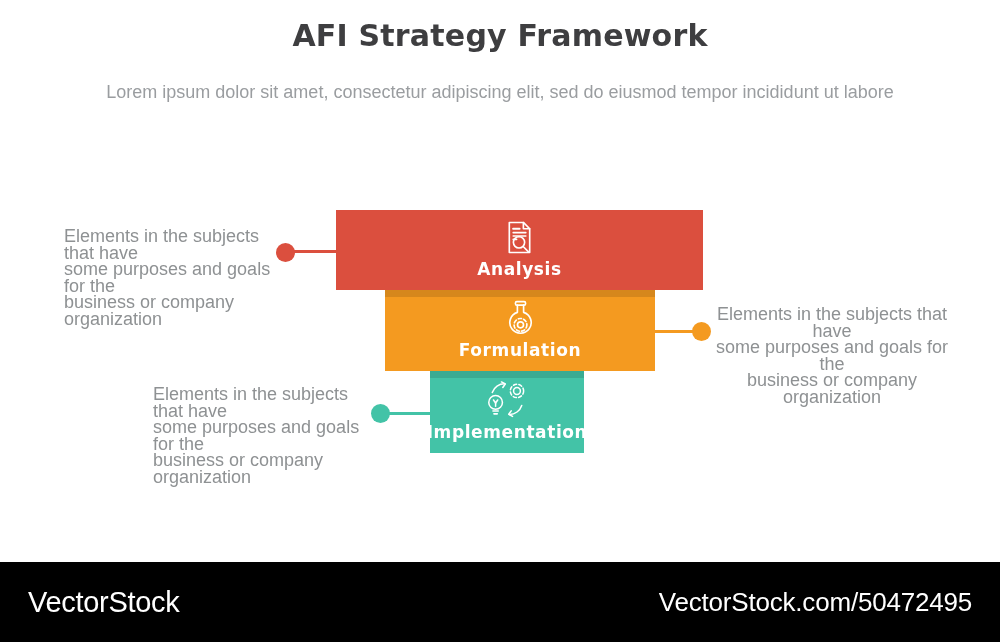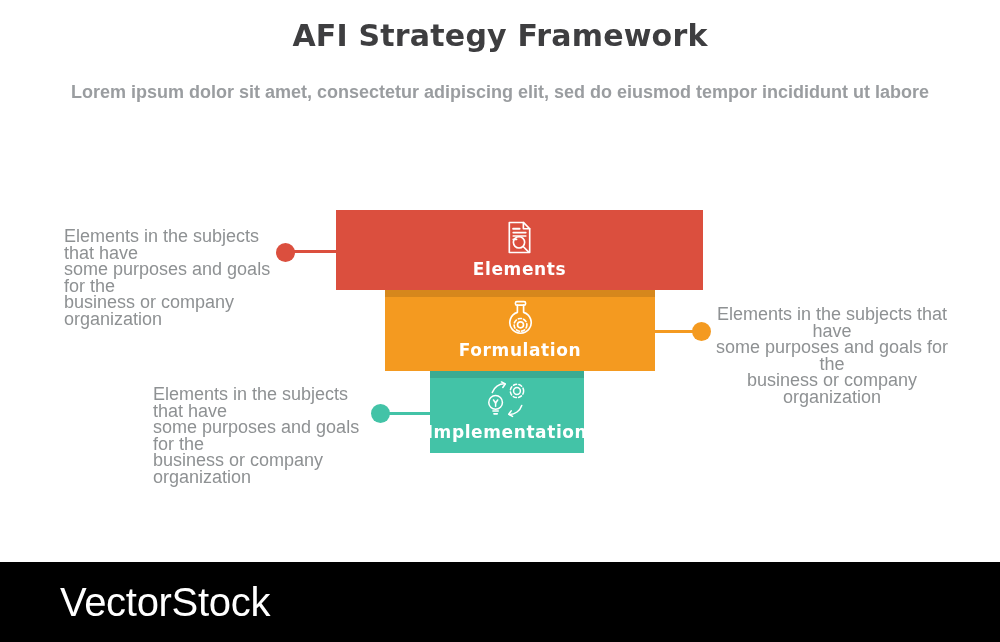--- a/index.html
+++ b/index.html
@@ -3,21 +3,21 @@
 <meta charset="utf-8">
 <style>
   html,body{margin:0;padding:0;background:#ffffff;}
   .canvas{position:relative;width:1000px;height:642px;background:#ffffff;overflow:hidden;
           font-family:"Liberation Sans",sans-serif;}
 
   
   .title{position:absolute;top:18px;left:0;width:100%;text-align:center;margin:0;
          font-family:"DejaVu Sans",sans-serif;font-weight:700;font-size:30px;color:#3e3e40;letter-spacing:.2px;}
   .subtitle{position:absolute;top:81px;left:0;width:100%;text-align:center;margin:0;
-            font-size:18px;line-height:23px;color:#9a9da0;font-weight:700;}
+            font-size:18px;line-height:23px;color:#9a9da0;font-weight:400;}
 
   
   .block{position:absolute;display:flex;flex-direction:column;align-items:center;
          justify-content:space-between;box-sizing:border-box;padding:10px 0 12px;}
   .block .label{font-family:"DejaVu Sans",sans-serif;font-weight:700;font-size:17px;
                 color:#ffffff;letter-spacing:.6px;line-height:1;}
   .block.shadow-top::before{content:"";position:absolute;top:0;left:0;right:0;height:7px;
                             background:rgba(0,0,0,.12);}
   #block-analysis{left:336px;top:210px;width:367px;height:80px;}
   #block-formulation{left:385px;top:290px;width:270px;height:81px;text-align:center;}
@@ -38,21 +38,21 @@
   
   .annotation{position:absolute;font-size:18px;line-height:16.5px;color:#8e9193;}
   .annotation span{display:block;}
   #annotation-analysis{left:64px;top:228px;width:214px;text-align:left;}
   #annotation-formulation{left:714px;top:306px;width:236px;text-align:center;}
   #annotation-implementation{left:153px;top:386px;width:214px;text-align:left;}
 
   
   .footer{position:absolute;left:0;top:562px;width:1000px;height:80px;box-sizing:border-box;
           display:flex;align-items:center;justify-content:space-between;padding:0 28px;}
-  .brand{font-size:40px;color:#ffffff;letter-spacing:-.3px;margin-left:32px;}
+  .brand{font-size:29px;color:#ffffff;letter-spacing:-.3px;}
   .wurl{font-size:26px;color:#ffffff;letter-spacing:-.2px;}
 </style>
 </head>
 <body>
 
 <div class="canvas">
 
   <h1 class="title">AFI Strategy Framework</h1>
   <p class="subtitle">
     <span>Lorem ipsum dolor sit amet, consectetur adipiscing elit, sed do eiusmod tempor incididunt ut labore</span><br>
@@ -64,21 +64,21 @@
         <path d="M6.5 2.5 H21 L27.5 9 V33.5 H6.5 Z"></path>
         <path d="M21 2.5 V9 H27.5"></path>
         <path d="M10.5 9 H17" stroke-width="2.2"></path>
         <path d="M10.5 13 H23.5"></path>
         <path d="M10.5 16.5 H23.5"></path>
         <path d="M10.5 20 H14"></path>
         <circle cx="16.5" cy="23" r="5.8"></circle>
         <path d="M20.8 27.3 L26 32.5"></path>
       </svg>
     </span>
-    <span class="label">Elements</span>
+    <span class="label">Analysis</span>
   </div>
 
   <div class="block shadow-top" id="block-formulation" style="background-color: rgb(244, 154, 32);">
     <span class="icon-wrap">
       <svg width="33" height="41" viewBox="0 0 34 42" fill="none" stroke="#ffffff" stroke-width="1.7" stroke-linecap="round" stroke-linejoin="round">
         <rect x="11.8" y="1.5" width="10.4" height="3.6" rx="1.4"></rect>
         <path d="M13.8 5.1 V12.6 A 11 11 0 1 0 20.2 12.6 V5.1"></path>
         <circle cx="17" cy="25.5" r="6.6" stroke-dasharray="3.3 2.3"></circle>
         <circle cx="17" cy="25.5" r="3.1"></circle>
       </svg>
@@ -127,15 +127,16 @@
   </div>
 
   <div class="annotation" id="annotation-implementation">
     <span>Elements in the subjects that have</span>
     <span>some purposes and goals for the</span>
     <span>business or company organization</span>
   </div>
 
   <div class="footer" style="background-color: rgb(0, 0, 0);">
     <span class="brand">VectorStock</span>
+    <span class="wurl">VectorStock.com/50472495</span>
   </div>
 
 </div>
 
 </body></html>

